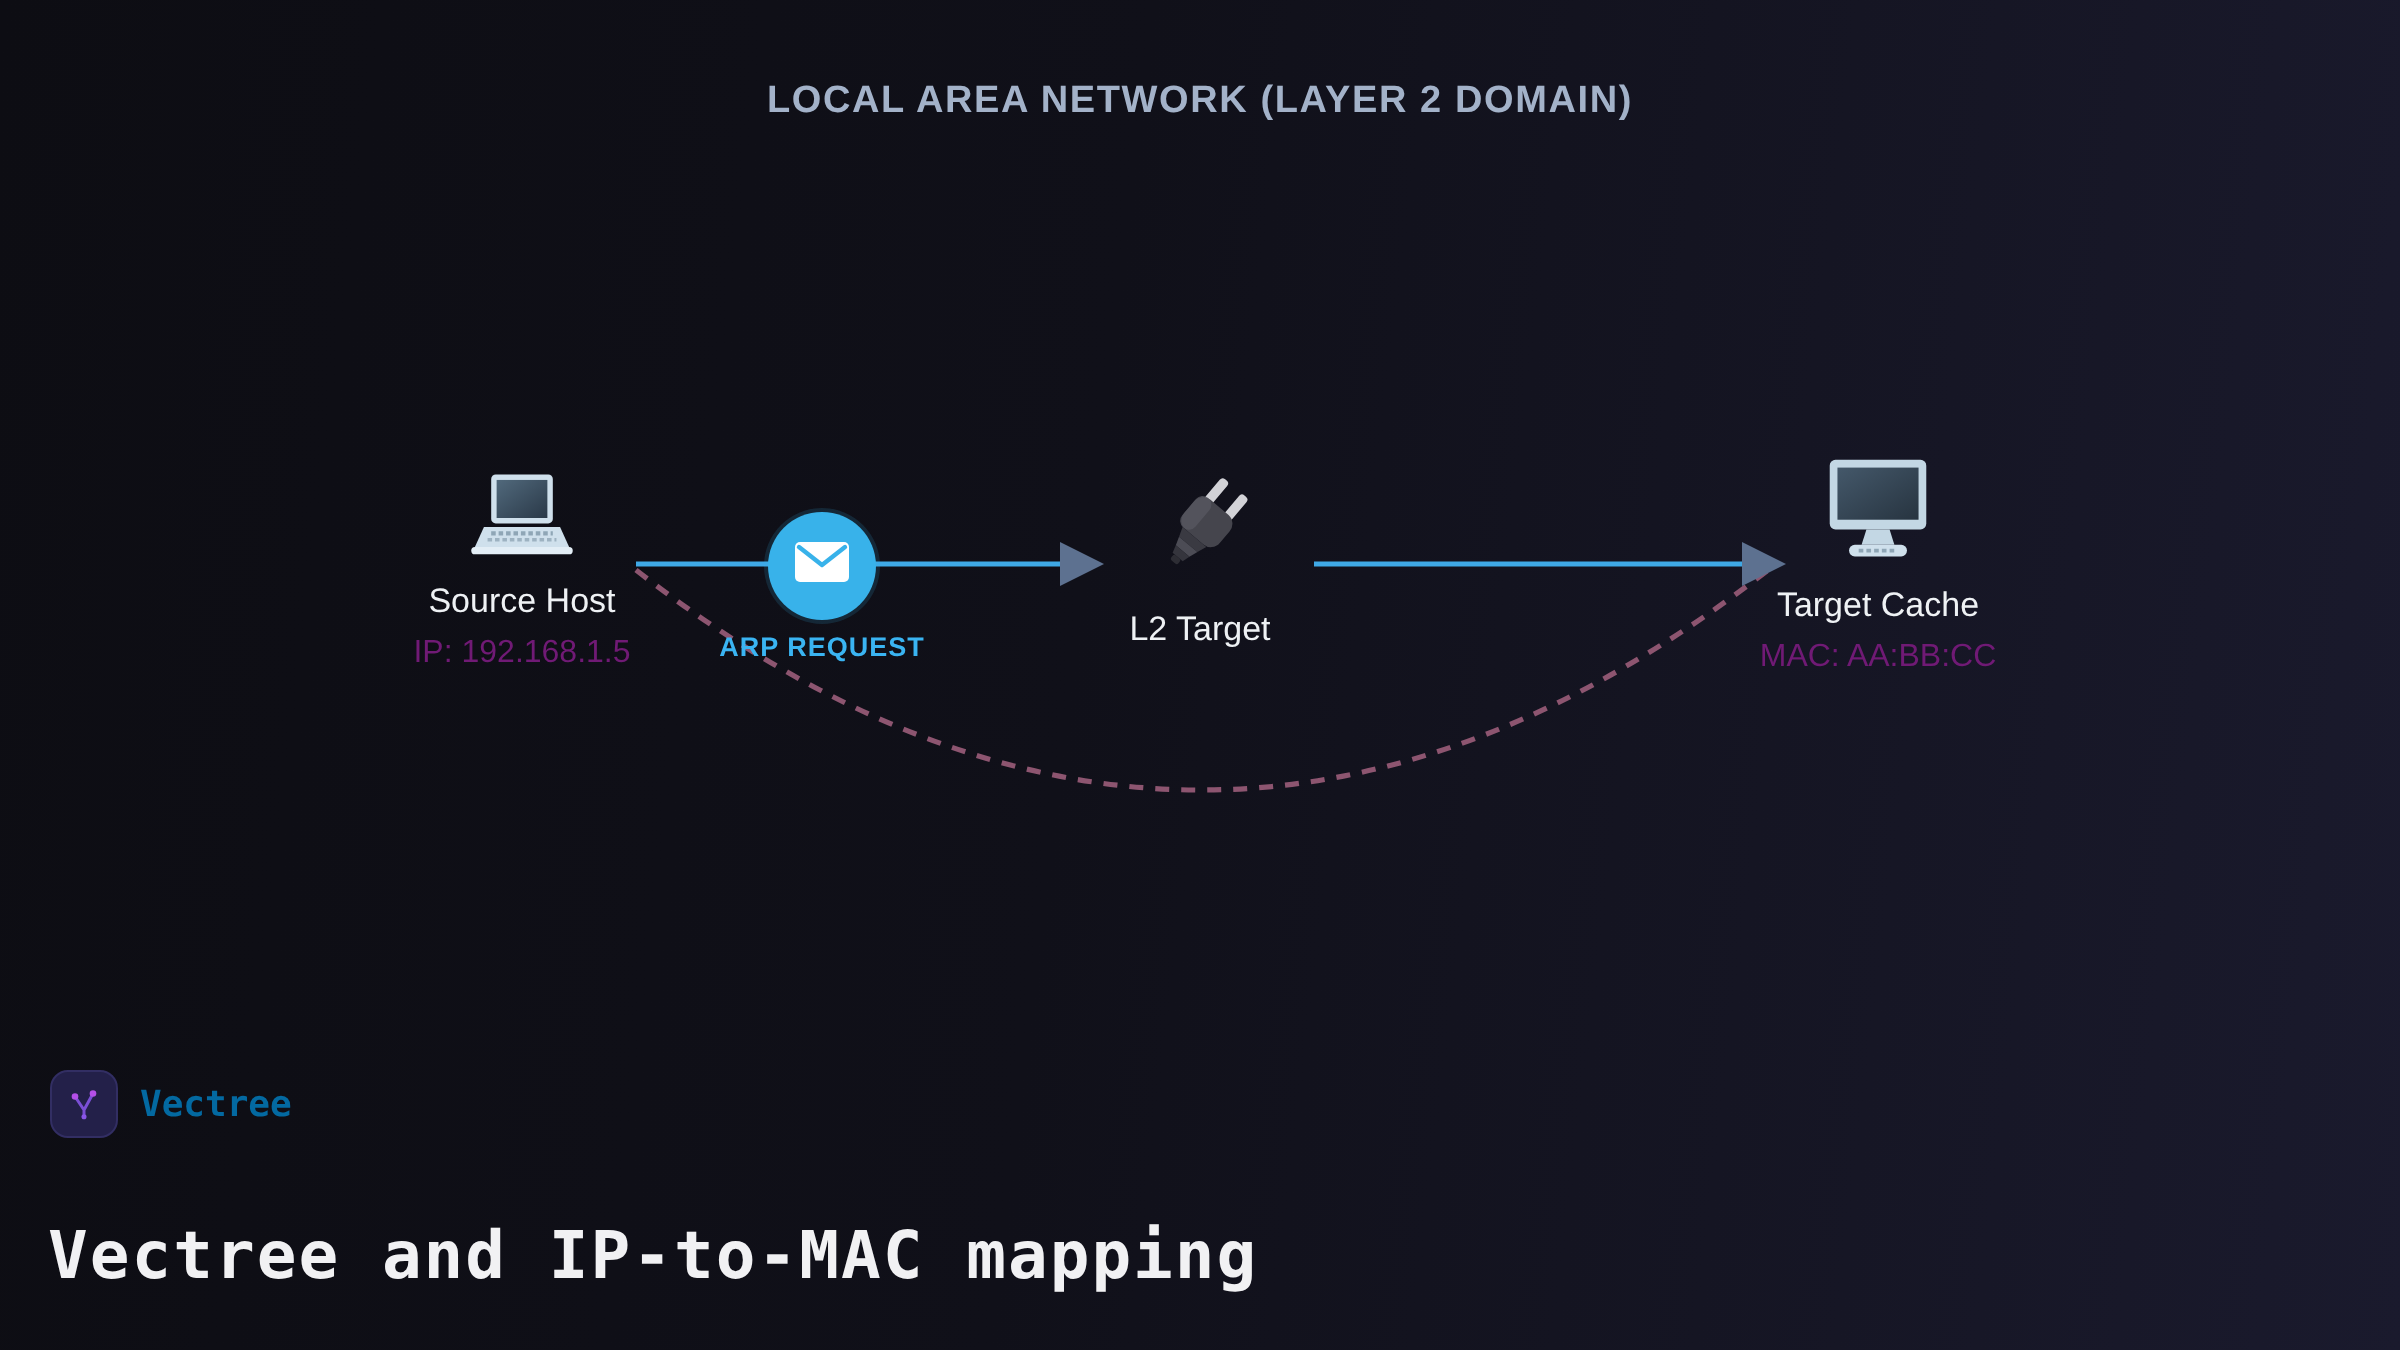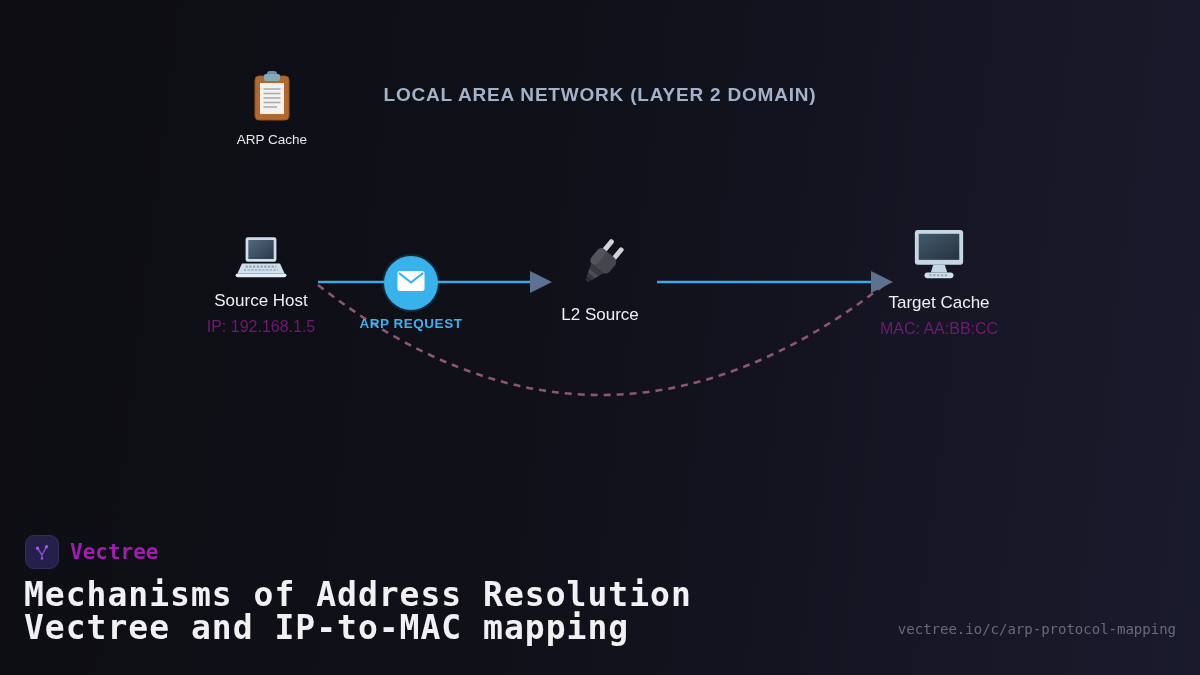--- a/index.html
+++ b/index.html
@@ -5,21 +5,21 @@
   html,body{margin:0;padding:0;}
   body{
     width:1200px;height:675px;overflow:hidden;position:relative;
     background:linear-gradient(97deg,#0d0d13 0%,#101019 45%,#1a1a2d 100%);
     font-family:"Liberation Sans",sans-serif;
     -webkit-font-smoothing:antialiased;
   }
   .stage{position:absolute;inset:0;}
   .lan-title{
     position:absolute;top:40px;left:0;width:1200px;text-align:center;
-    font-size:19px;font-weight:bold;letter-spacing:.8px;color:#a3b2c9;margin-top:44px;
+    font-size:19px;font-weight:bold;letter-spacing:.8px;color:#a3b2c9;
   }
   .connections{position:absolute;left:0;top:0;}
   .node{position:absolute;text-align:center;}
   .node .icon{display:flex;justify-content:center;align-items:center;}
   .node-label{font-size:17px;color:#eef1f4;margin-top:9px;}
   .node-sublabel{font-size:16px;color:#701a75;margin-top:7px;}
   .small-label{font-size:13.5px;color:#e6e9ed;margin-top:10px;}
 
   .arp-cache{left:222px;top:70px;width:100px;}
   .source-host{left:191px;top:236px;width:140px;}
@@ -37,21 +37,21 @@
     font-size:13.5px;font-weight:bold;letter-spacing:.5px;color:#3ab4f2;
   }
 
   footer{position:absolute;left:0;bottom:0;width:1200px;height:140px;}
   .brand-row{position:absolute;left:25px;top:0;display:flex;align-items:center;gap:11px;}
   .logo{
     width:32px;height:32px;border-radius:9px;background:#232049;
     border:1px solid #322e63;display:flex;align-items:center;justify-content:center;
   }
   .brand-name{
-    font-family:"DejaVu Sans Mono",monospace;font-weight:bold;font-size:21px;color:#a21caf;
+    font-family:"DejaVu Sans Mono",monospace;font-weight:bold;font-size:18px;color:#0369a1;
   }
   .page-title{
     position:absolute;left:24px;top:43px;margin:0;
     font-family:"DejaVu Sans Mono",monospace;font-weight:bold;
     font-size:33px;line-height:33px;letter-spacing:1px;color:#f1f1f3;
     white-space:nowrap;
   }
   .footer-url{
     position:absolute;right:24px;top:86px;
     font-family:"DejaVu Sans Mono",monospace;font-size:14px;color:#676b76;
@@ -68,39 +68,20 @@
 
     <path d="M318,285 Q600,505 884,285" fill="none" stroke="#8d5570" stroke-width="2.6" stroke-dasharray="7 6"></path>
 
     <line x1="318" y1="282" x2="532" y2="282" stroke="#3fa9e6" stroke-width="2.6"></line>
     <polygon points="530,271 552,282 530,293" fill="#5d7190"></polygon>
 
     <line x1="657" y1="282" x2="872" y2="282" stroke="#3fa9e6" stroke-width="2.6"></line>
     <polygon points="871,271 893,282 871,293" fill="#5d7190"></polygon>
   </svg>
 
-  <div class="node arp-cache">
-    <div class="icon">
-      <svg width="44" height="52" viewBox="0 0 44 52">
-        <rect x="5" y="6" width="34" height="44" rx="4" fill="#b0682e"></rect>
-        <rect x="5" y="6" width="34" height="44" rx="4" fill="none" stroke="#8f5426" stroke-width="1"></rect>
-        <rect x="10" y="13" width="24" height="31" fill="#f5f2ee"></rect>
-        <g stroke="#a9adb3" stroke-width="1.6">
-          <line x1="13.5" y1="19" x2="30.5" y2="19"></line>
-          <line x1="13.5" y1="23.5" x2="30.5" y2="23.5"></line>
-          <line x1="13.5" y1="28" x2="30.5" y2="28"></line>
-          <line x1="13.5" y1="32.5" x2="30.5" y2="32.5"></line>
-          <line x1="13.5" y1="37" x2="27" y2="37"></line>
-        </g>
-        <rect x="17" y="1" width="10" height="8" rx="3" fill="#6e94a6"></rect>
-        <rect x="14" y="4" width="16" height="7" rx="2" fill="#84aabb"></rect>
-      </svg>
-    </div>
-    <div class="small-label">ARP Cache</div>
-  </div>
 
   <div class="node source-host">
     <div class="icon">
       <svg width="58" height="46" viewBox="0 0 64 50">
         <defs>
           <linearGradient id="lapscr" x1="0" y1="0" x2="1" y2="1">
             <stop offset="0" stop-color="#51697c"></stop>
               <stop offset="1" stop-color="#2a3948"></stop>
           </linearGradient>
         </defs>
@@ -136,21 +117,21 @@
           <rect x="4" y="-27" width="5" height="15" rx="2" fill="#d2d2d7"></rect>
           <rect x="-12" y="-14" width="24" height="20" rx="6" fill="#45454d"></rect>
           <rect x="-12" y="-14" width="9" height="20" rx="4.5" fill="#585861" opacity="0.75"></rect>
           <polygon points="-8,6 8,6 6.2,11 -6.2,11" fill="#3a3a42"></polygon>
           <polygon points="-6.2,11 6.2,11 4.6,15.5 -4.6,15.5" fill="#4c4c55"></polygon>
           <polygon points="-4.6,15.5 4.6,15.5 3.4,19.5 -3.4,19.5" fill="#35353d"></polygon>
           <rect x="-2.4" y="19.5" width="4.8" height="3.4" rx="1.2" fill="#2d2d34"></rect>
         </g>
       </svg>
     </div>
-    <div class="node-label">L2 Source</div>
+    <div class="node-label">L2 Target</div>
   </div>
 
   <div class="node target-host">
     <div class="icon">
       <svg width="62" height="56" viewBox="0 0 64 58">
         <defs>
           <linearGradient id="monscr" x1="0" y1="0" x2="1" y2="1">
             <stop offset="0" stop-color="#44586a"></stop>
               <stop offset="1" stop-color="#273440"></stop>
           </linearGradient>
@@ -172,15 +153,14 @@
     <div class="logo">
       <svg width="24" height="24" viewBox="0 0 32 32">
         <path d="M10,11 L16,20 M22,9 L16,20 M16,20 L16,23" fill="none" stroke="#7a4fd4" stroke-width="2" stroke-linecap="round"></path>
         <circle cx="10" cy="11" r="2.2" fill="#b44fe8"></circle>
         <circle cx="22" cy="9" r="2.2" fill="#b44fe8"></circle>
         <circle cx="16" cy="24.5" r="1.7" fill="#8a55e8"></circle>
       </svg>
     </div>
     <span class="brand-name">Vectree</span>
   </div>
-  <h1 class="page-title"><span>Mechanisms of Address Resolution</span><br><span>Vectree and IP-to-MAC mapping</span></h1>
-  <div class="footer-url">vectree.io/c/arp-protocol-mapping</div>
+  <h1 class="page-title"><br><span>Vectree and IP-to-MAC mapping</span></h1>
 </footer>
 
 </body></html>

